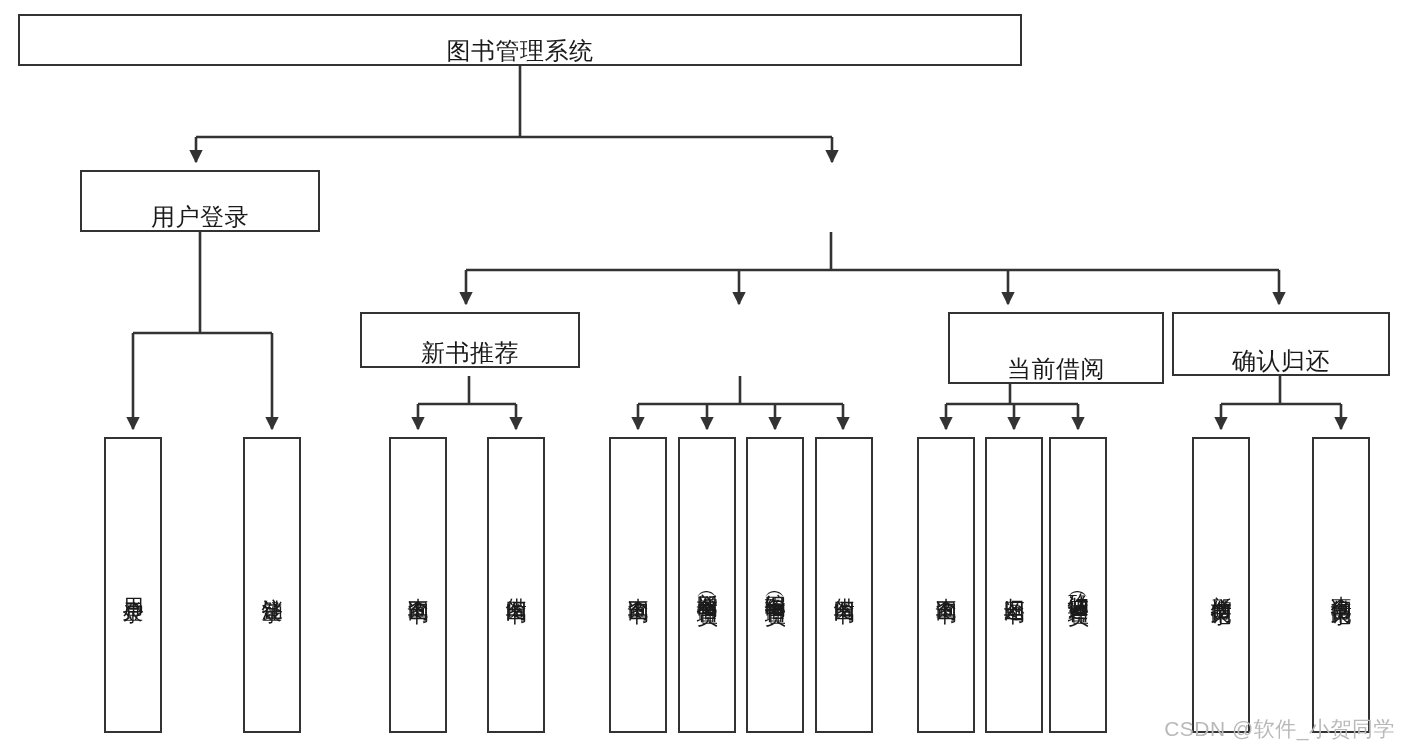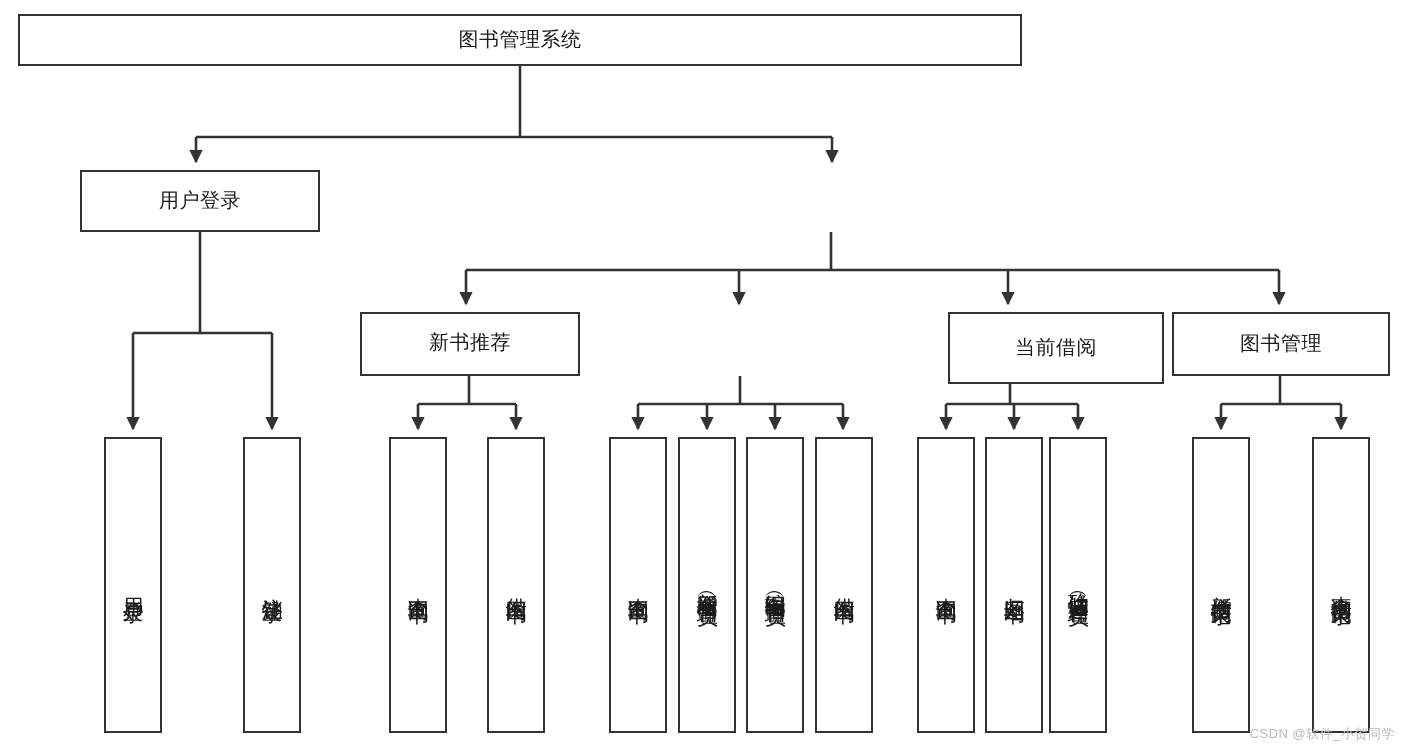--- a/index.html
+++ b/index.html
@@ -30,41 +30,42 @@
     box-sizing: border-box;
     border: 2.5px solid #333333;
     background: #ffffff;
     display: flex;
     align-items: center;
     justify-content: center;
     color: #1a1a1a;
     line-height: 1.08;
   }
   .node.horiz {
-    font-size: 20px;
+    font-size: 24px;
     letter-spacing: 0.5px;
+    align-items: flex-end;
   }
   .node.vert {
     writing-mode: vertical-rl;
     text-orientation: upright;
     font-size: 21px;
     letter-spacing: 2px;
     padding: 4px 0;
     white-space: nowrap;
   }
   .node.vert > span {
     writing-mode: vertical-rl;
     text-orientation: upright;
     display: block;
   }
   .watermark {
     position: absolute;
     right: 10px;
     bottom: 4px;
-    font-size: 13px;
+    font-size: 21px;
     color: #b9b9b9;
     letter-spacing: 0.5px;
     white-space: nowrap;
     font-family: "Liberation Sans", "DejaVu Sans", sans-serif;
   }
 </style>
 </head>
 <body>
 
 <div id="canvas">
@@ -120,28 +121,28 @@
   </svg>
 
   <div class="node horiz" style="left:18px; top:14px; width:1004px; height:52px;">
     <span>图书管理系统</span>
   </div>
 
   <div class="node horiz" style="left:80px; top:170px; width:240px; height:62px;">
     <span>用户登录</span>
   </div>
 
-  <div class="node horiz" style="left:360px; top:312px; width:220px; height:64px;font-family:Liberation Mono, monospace;">
+  <div class="node horiz" style="left:360px; top:312px; width:220px; height:56px;">
     <span>新书推荐</span>
   </div>
   <div class="node horiz" style="left:948px; top:312px; width:216px; height:72px;">
     <span>当前借阅</span>
   </div>
   <div class="node horiz" style="left:1172px; top:312px; width:218px; height:64px;">
-    <span>图书管理</span>
+    <span>确认归还</span>
   </div>
 
   <div class="node vert" style="left:104px; top:437px; width:58px; height:296px;">
     <span>用户登录</span>
   </div>
   <div class="node vert" style="left:243px; top:437px; width:58px; height:296px;">
     <span>注销登录</span>
   </div>
 
   <div class="node vert" style="left:389px; top:437px; width:58px; height:296px;">

